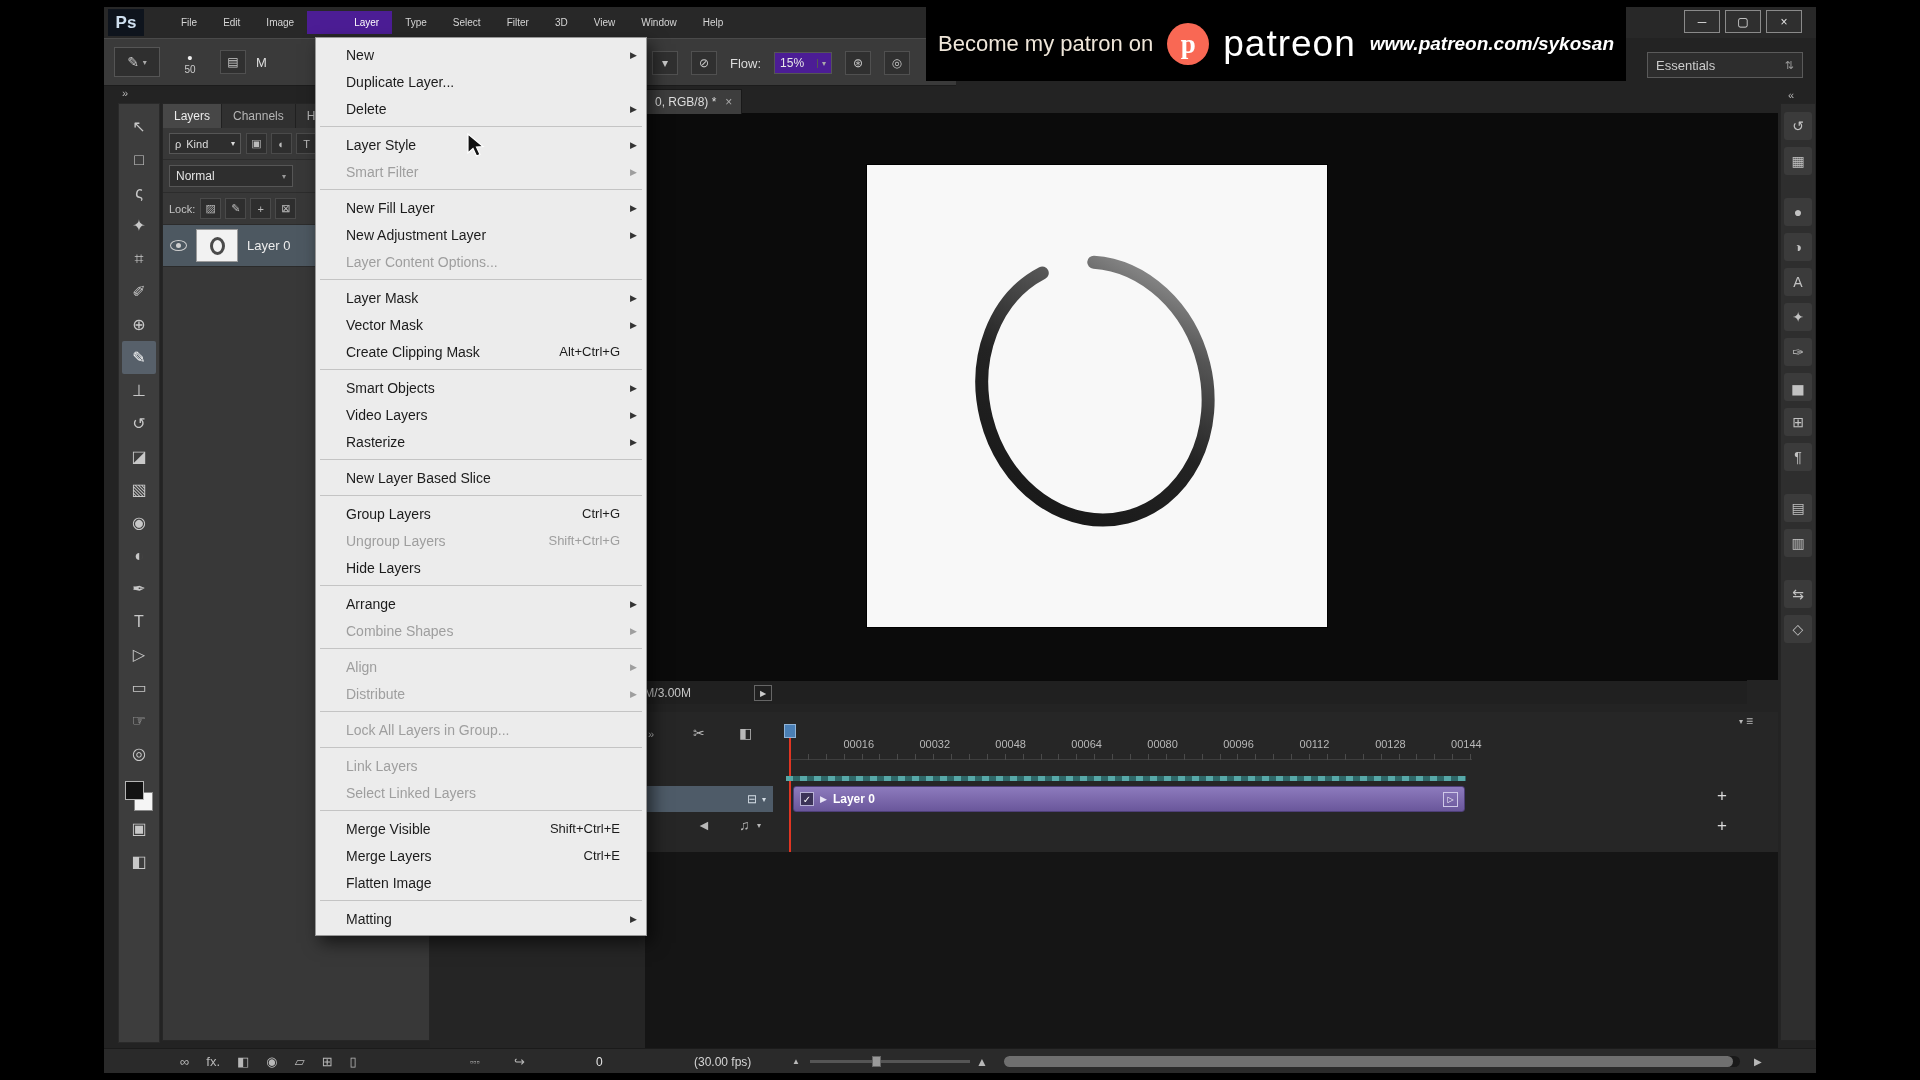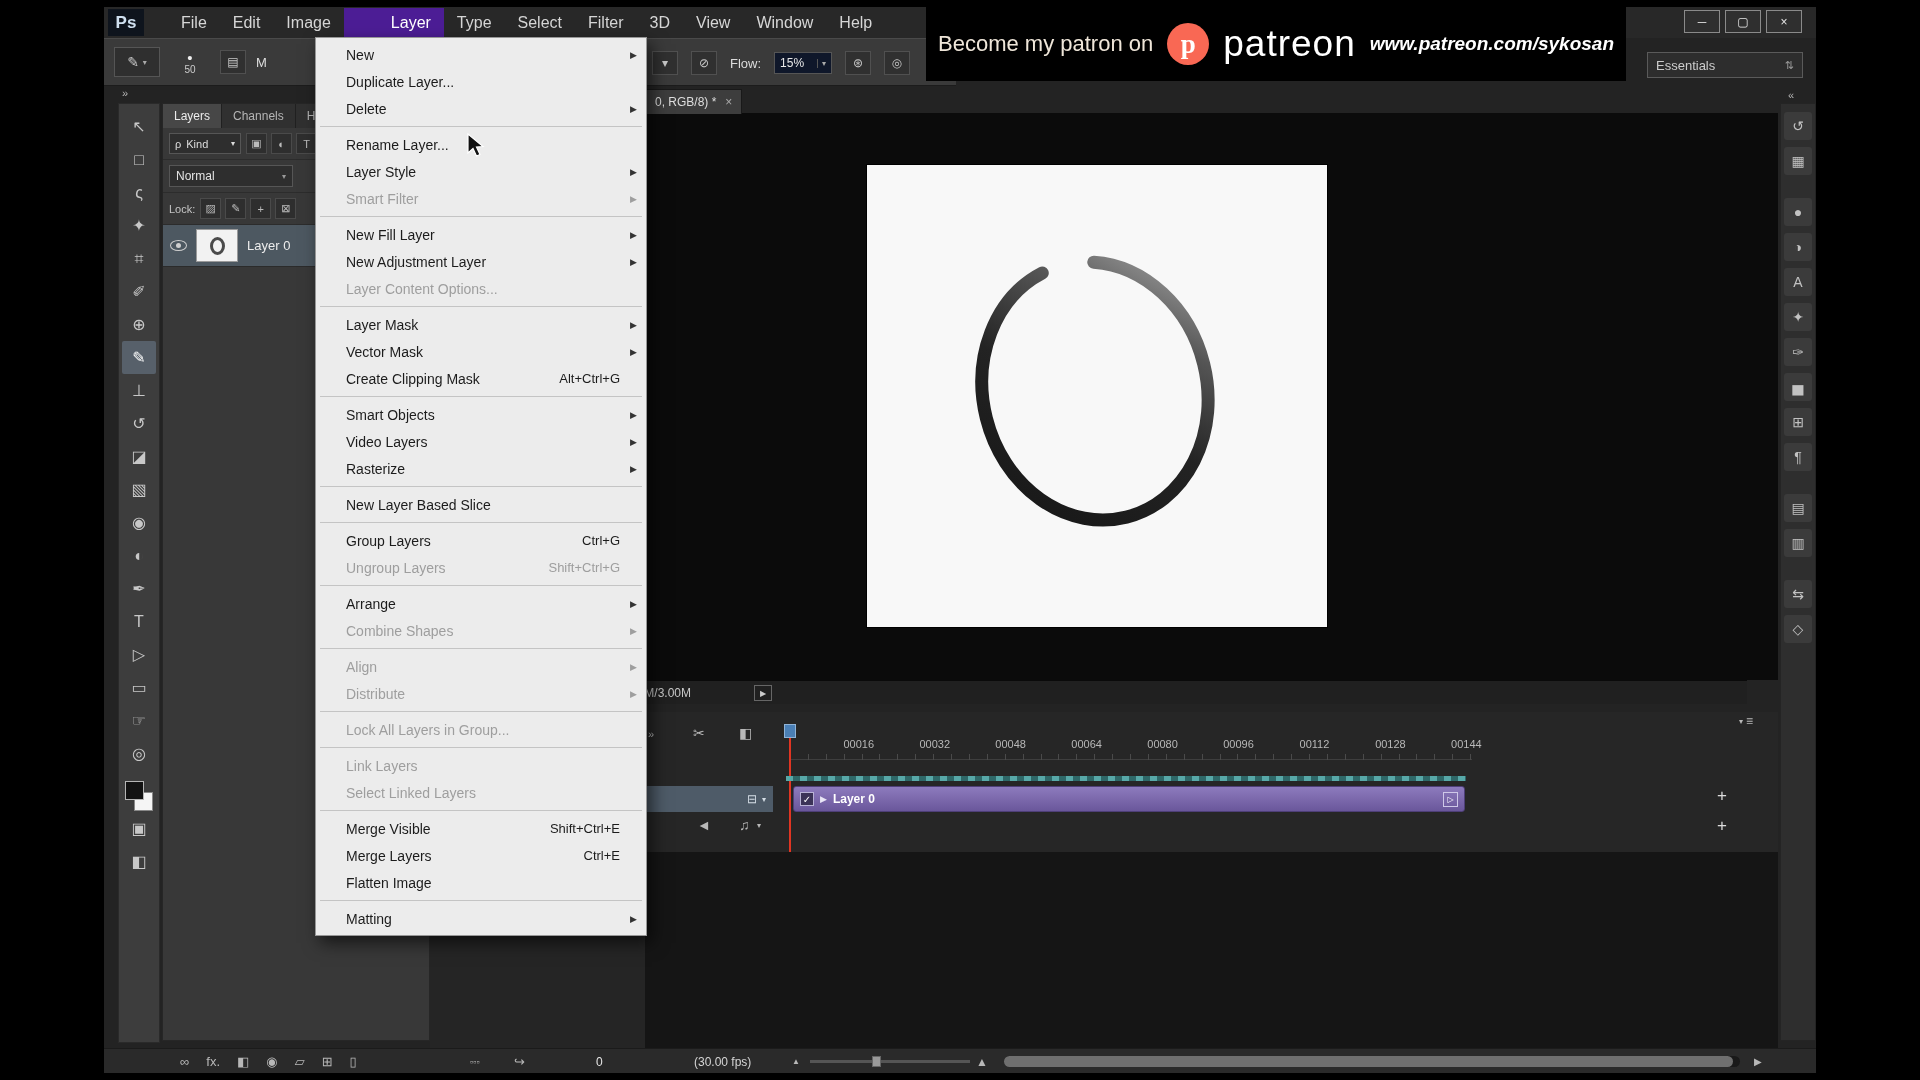--- a/index.html
+++ b/index.html
@@ -3,42 +3,42 @@
 <meta charset="utf-8">
 <style>
   *{margin:0;padding:0;box-sizing:border-box;}
   html,body{width:1920px;height:1080px;}
   body{background:#000;font-family:"Liberation Sans",sans-serif;overflow:hidden;position:relative;color:#ccc;}
   .app{position:absolute;left:104px;top:7px;width:1712px;height:1066px;background:#232323;}
 
   
   .menubar{position:absolute;left:0;top:0;width:100%;height:31px;background:#282828;display:flex;align-items:center;z-index:4;}
   .ps-logo{width:36px;height:27px;margin:0 24px 0 4px;background:#0e141d;color:#cfe0f0;font-weight:bold;font-size:17px;display:flex;align-items:center;justify-content:center;}
-  .menu-item{padding:6px 13px;font-size:16px;color:#d6d6d6;}
+  .menu-item{padding:6px 13px;font-size:10px;color:#d6d6d6;}
   .menu-item.active{background:#4c1d95;color:#fff;padding-left:47px;}
   .win-controls{position:absolute;right:14px;top:3px;display:flex;gap:5px;z-index:30;}
   .win-btn{width:36px;height:23px;border:1px solid #8a8a8a;background:#2f2f2f;color:#e6e6e6;font-size:12px;display:flex;align-items:center;justify-content:center;}
 
   
   .patreon{position:absolute;left:822px;top:0;width:700px;height:74px;background:#000;display:flex;align-items:center;justify-content:center;gap:14px;z-index:6;}
   .patreon-prefix{font-size:22px;color:#efe6d9;}
   .patreon-logo{width:42px;height:42px;border-radius:50%;background:#f96854;color:#fff;font-size:27px;font-weight:bold;display:flex;align-items:center;justify-content:center;font-family:"Liberation Serif",serif;}
   .patreon-word{font-size:37px;color:#fff;letter-spacing:1px;}
   .patreon-url{font-size:19px;color:#fff;font-style:italic;font-weight:bold;}
 
   
   .optionsbar{position:absolute;left:0;top:31px;width:852px;height:48px;background:#3a3a3a;border-top:1px solid #4a4a4a;border-bottom:1px solid #1c1c1c;display:flex;align-items:center;gap:10px;padding:0 10px;z-index:3;}
   .ob-tool{width:46px;height:30px;background:#2f2f2f;border:1px solid #555;display:flex;align-items:center;justify-content:center;gap:4px;font-size:14px;}
   .ob-preset{display:flex;flex-direction:column;align-items:center;width:40px;line-height:1;}
   .ob-preset .dot{font-size:15px;color:#eee;}
   .ob-preset .num{font-size:10px;color:#ccc;}
   .ob-icon{width:26px;height:24px;background:#303030;border:1px solid #505050;display:flex;align-items:center;justify-content:center;font-size:12px;color:#c8c8c8;}
   .ob-label{font-size:13px;color:#ddd;}
   .ob-after{position:absolute;left:548px;top:0;height:48px;display:flex;align-items:center;gap:13px;}
-  .flow-box{width:58px;height:22px;background:#0f172a;border:1px solid #555;display:flex;align-items:center;justify-content:space-between;padding:0 5px;font-size:12px;color:#e8e8e8;}
+  .flow-box{width:58px;height:22px;background:#4c1d95;border:1px solid #555;display:flex;align-items:center;justify-content:space-between;padding:0 5px;font-size:12px;color:#e8e8e8;}
   .flow-box .arr{font-size:8px;color:#aaa;border-left:1px solid #555;padding-left:4px;}
 
   
   .workspace{position:absolute;left:1543px;top:45px;width:156px;height:26px;background:#2d2d2d;border:1px solid #5a5a5a;display:flex;align-items:center;justify-content:space-between;padding:0 8px;font-size:13px;color:#ccc;z-index:7;}
 
   
   .doc-tab{position:absolute;left:541px;top:82px;height:25px;background:#3d3d3d;border:1px solid #191919;border-bottom:none;display:flex;align-items:center;gap:9px;padding:0 9px;font-size:12px;color:#ddd;z-index:2;}
 
   
   .collapse-left{position:absolute;left:18px;top:80px;font-size:11px;color:#b5b5b5;z-index:2;}
@@ -472,25 +472,20 @@
         <span class="shortcut"></span>
         <span class="sub-arrow">▶</span>
       </div>
 
       <div class="dd-item sep">
         <span class="dd-label"></span>
         <span class="shortcut"></span>
 
       </div>
 
-      <div class="dd-item">
-        <span class="dd-label">Rename Layer...</span>
-        <span class="shortcut"></span>
-
-      </div>
 
       <div class="dd-item">
         <span class="dd-label">Layer Style</span>
         <span class="shortcut"></span>
         <span class="sub-arrow">▶</span>
       </div>
 
       <div class="dd-item disabled">
         <span class="dd-label">Smart Filter</span>
         <span class="shortcut"></span>
@@ -592,20 +587,25 @@
         <span class="shortcut">Ctrl+G</span>
 
       </div>
 
       <div class="dd-item disabled">
         <span class="dd-label">Ungroup Layers</span>
         <span class="shortcut">Shift+Ctrl+G</span>
 
       </div>
 
+      <div class="dd-item">
+        <span class="dd-label">Hide Layers</span>
+        <span class="shortcut"></span>
+
+      </div>
 
       <div class="dd-item sep">
         <span class="dd-label"></span>
         <span class="shortcut"></span>
 
       </div>
 
       <div class="dd-item">
         <span class="dd-label">Arrange</span>
         <span class="shortcut"></span>

